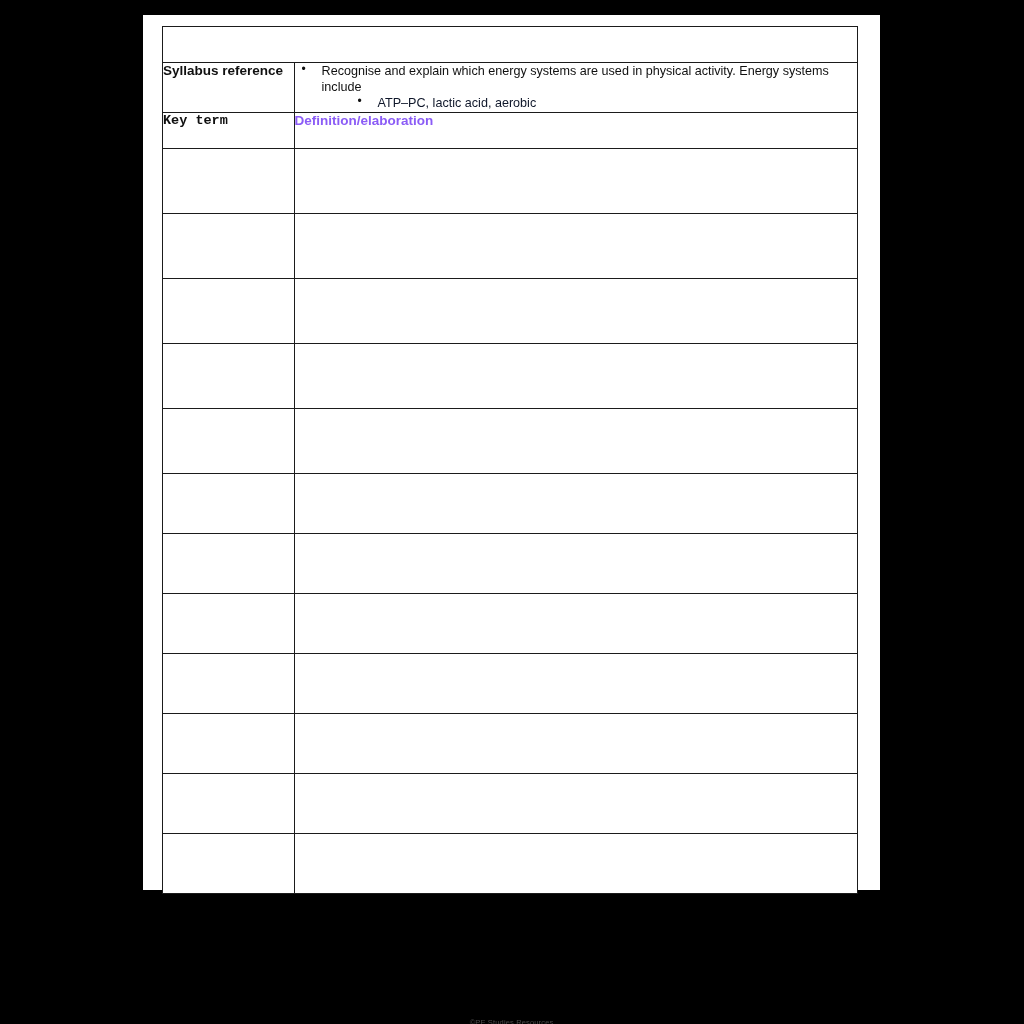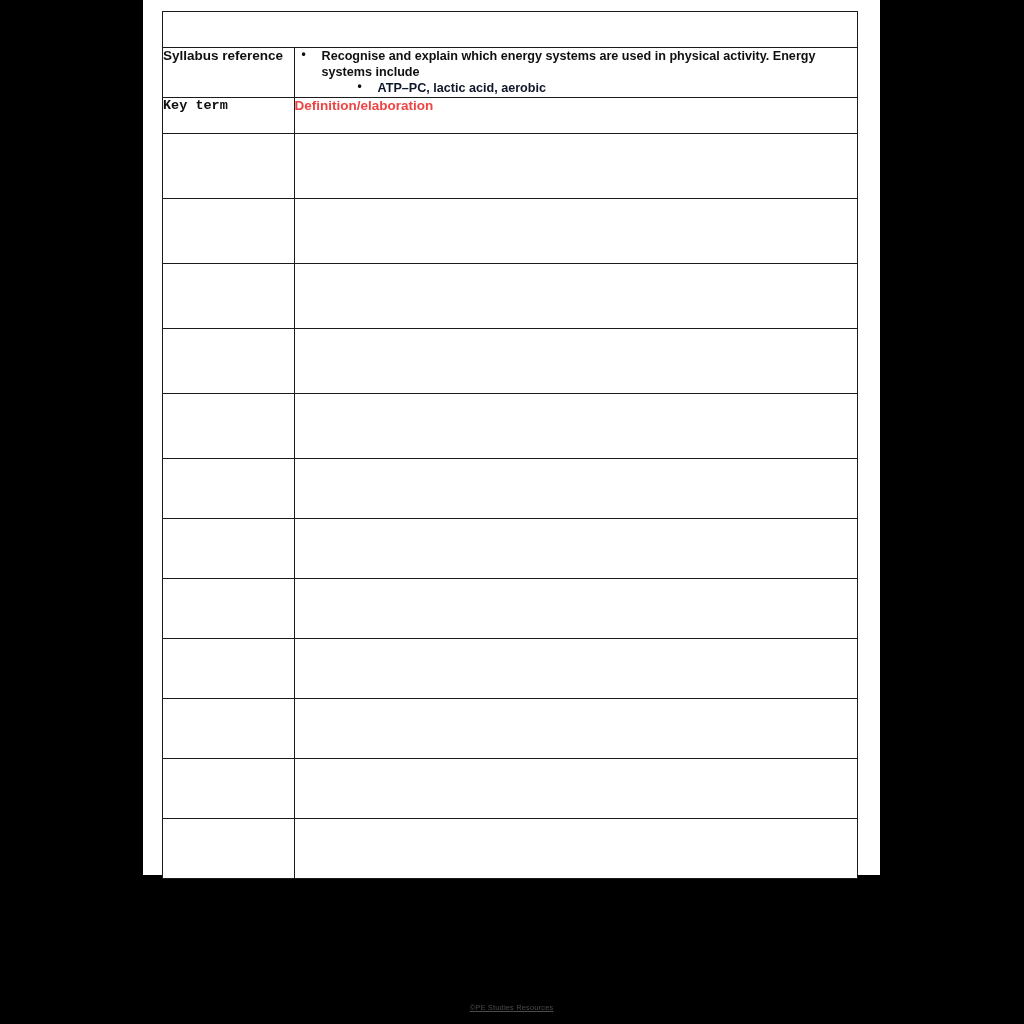--- a/index.html
+++ b/index.html
@@ -11,21 +11,21 @@
     width: 1024px;
     height: 1024px;
     overflow: hidden;
     font-family: "Liberation Sans", sans-serif;
   }
 
   
   #page-sheet {
     position: absolute;
     left: 143px;
-    top: 0;
+    top: 15px;
     width: 737px;
     height: 875px;
     background: #ffffff;
   }
 
   
   #worksheet-table {
     position: absolute;
     left: 19px;      
     top: 11px;
@@ -77,34 +77,33 @@
     height: 46px;
   }
   .keyterm-row-label {
     height: 35px;
     font-family: Liberation Mono, monospace;
   }
 
   .heading-cell {
     font-weight: bold;
     font-size: 13.5px;
-    color: #ef4444;
+    color: #8b5cf6;
     padding: 6px 0 6px 9px;
     vertical-align: middle;
   }
 
   
   .syllabus-cell {
     padding: 6px 10px 6px 9px;
   }
   ul.bullets {
     margin: 0;
     padding: 0;
     list-style: none;
-    font-weight: bold;
   }
   ul.bullets > li {
     position: relative;
     padding-left: 27px;
     font-size: 12.6px;
     color: #101010;
     line-height: 1.28;
     margin: 0;
   }
   ul.bullets > li::before {

